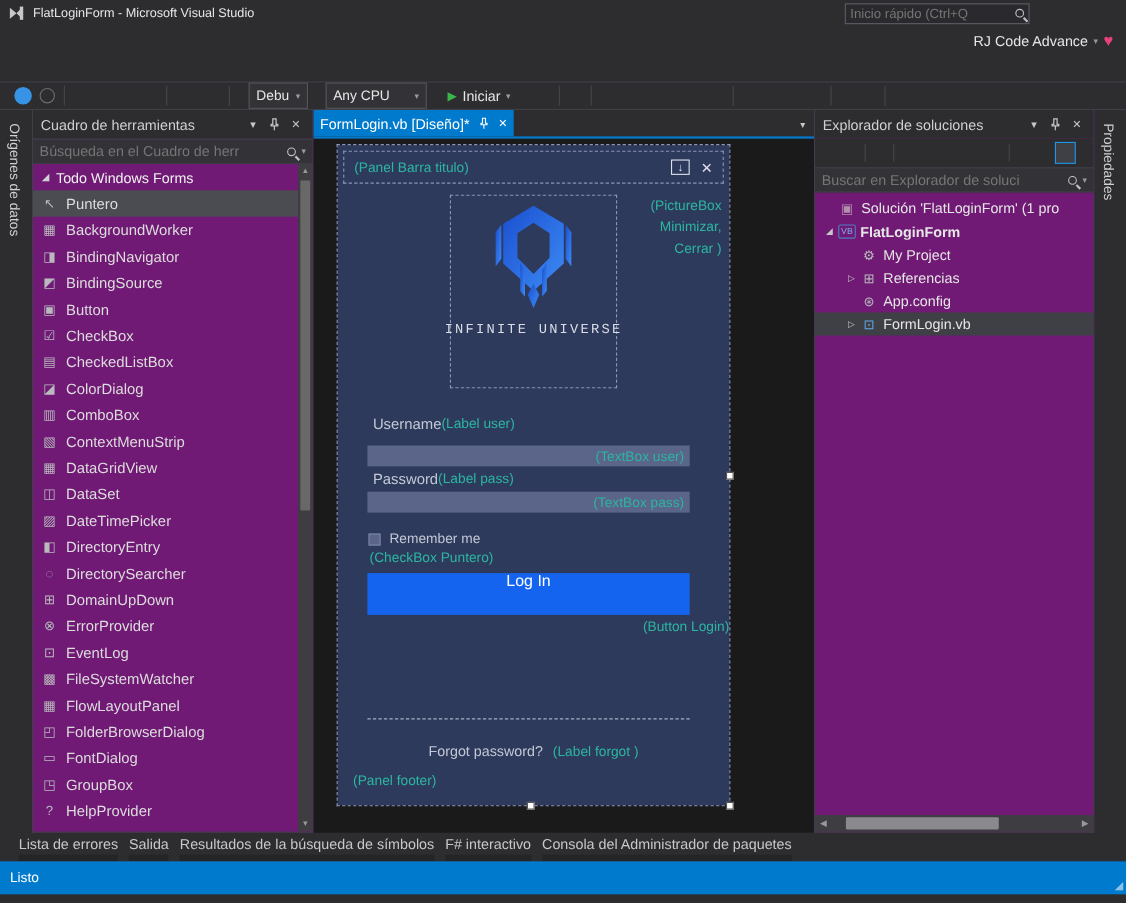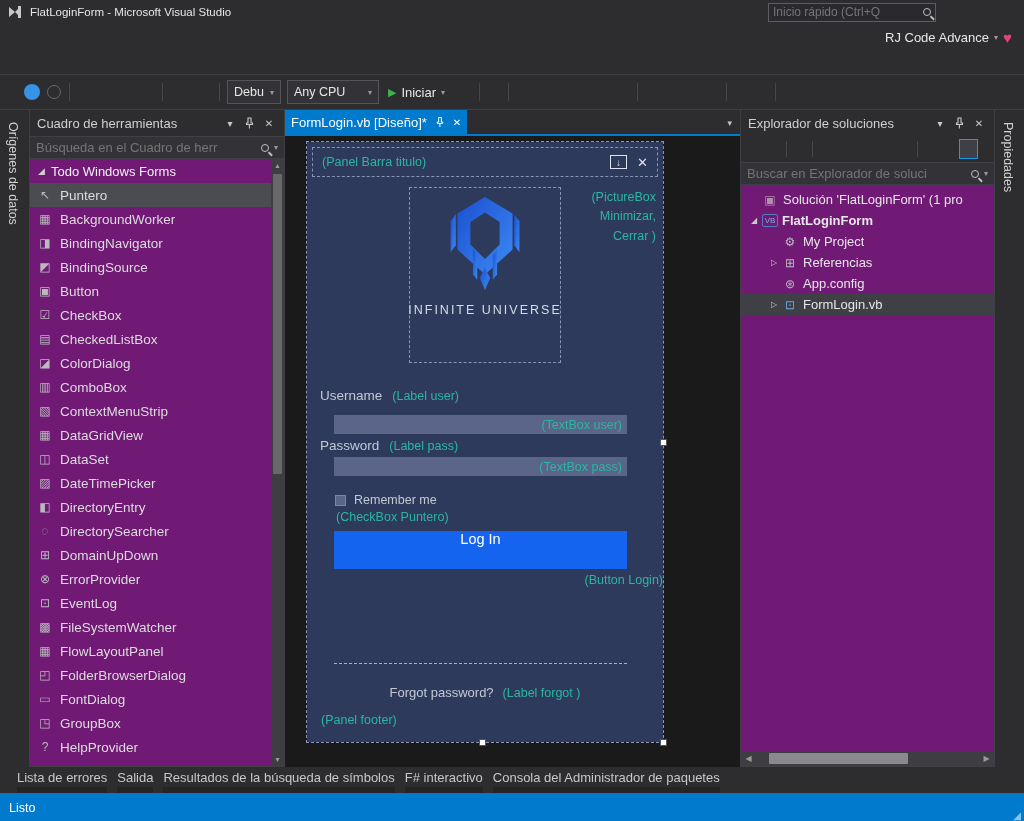--- a/index.html
+++ b/index.html
@@ -23,21 +23,21 @@
   
   .menu-row{display:flex;align-items:center;height:26px;padding:0 8px}
   .menu-row.second{height:24px}
   .menu-item{padding:3px 8px;color:#f1f1f1;white-space:nowrap;cursor:default}
   .menu-spacer{flex:1}
   .account{display:flex;align-items:center;gap:5px;color:#e6e6e6;padding-right:4px}
   .account .caret{font-size:8px;color:#9a9a9e}
   .heart-icon{color:#e8417a;font-size:15px}
 
   
-  .toolbar{height:36px;display:flex;align-items:center;padding:0 21px;border-top:1px solid #3f3f46;border-bottom:1px solid #3f3f46;gap:0}
+  .toolbar{height:26px;display:flex;align-items:center;padding:0 10px;border-top:1px solid #3f3f46;border-bottom:1px solid #3f3f46;gap:10px}
   .tb-group{display:flex;align-items:center}
   .tb-ic{min-width:20px;height:22px;display:flex;align-items:center;justify-content:center;color:#c8c8c8;font-size:13px;cursor:default}
   .tb-ic.caret{min-width:9px;font-size:8px;margin-left:-5px;color:#9a9a9e}
   .tb-ic.sep{min-width:1px;width:1px;height:18px;background:#46464a;margin:0 4px}
   .tb-ic.navblue{background:#3793e6;border-radius:50%;width:16px;height:16px;min-width:16px;color:#fff;font-size:8px;margin:0 3px}
   .tb-ic.navgray{border:1px solid #6a6a6e;border-radius:50%;width:14px;height:14px;min-width:14px;color:#9a9a9e;font-size:7px;margin:0 4px}
   .tb-ic.dis{color:#5c5c60}
   .tb-ic.blue{color:#5fa8e8}
   .tb-ic.gold{color:#c8a64b}
   .tb-combo{display:flex;align-items:center;height:24px;border:1px solid #54545a;background:#333337;color:#e6e6e6;padding:0 6px;gap:6px;margin:0 3px;font-size:12.5px}
@@ -82,23 +82,23 @@
   .canvas{flex:1;position:relative}
 
   .design-form{position:absolute;left:22px;top:6px;width:356px;height:600px;background:#2e3a5c;outline:1px dashed #8a94b8}
   .teal{color:#2cb5a0}
   .design-form .fgray{color:#c2c8d4}
   .dpanel-title{position:absolute;left:5px;top:5px;right:5px;height:30px;border:1px dashed #8a94b8;display:flex;align-items:center;padding:0 9px;font-size:12.5px}
   .dpanel-title .sp{flex:1}
   .min-box{width:17px;height:14px;border:1px solid #dfe3ee;color:#dfe3ee;font-size:10px;display:flex;align-items:center;justify-content:center;margin-right:10px}
   .form-close{color:#dfe3ee;font-size:13px}
   .picbox{position:absolute;left:102px;top:45px;width:152px;height:176px;border:1px dashed #8a94b8;display:flex;flex-direction:column;align-items:center;padding-top:7px}
-  .logo-text{margin-top:4px;font-family:Liberation Sans, sans-serif;font-size:12.5px;letter-spacing:2px;color:#d9dce6;white-space:nowrap}
+  .logo-text{margin-top:4px;font-family:Liberation Mono, monospace;font-size:12.5px;letter-spacing:2px;color:#d9dce6;white-space:nowrap}
   .pic-note{position:absolute;right:7px;top:46px;text-align:right;font-size:12.5px;line-height:1.55}
-  .lbl-row{position:absolute;left:13px;display:flex;gap:10px;align-items:center;font-size:13.5px}
+  .lbl-row{position:absolute;left:32px;display:flex;gap:0;align-items:flex-start;font-size:13.5px}
   .lbl-row .note{font-size:12.5px}
   .dtextbox{position:absolute;left:27px;width:293px;height:19px;background:#5b6489;display:flex;align-items:center;justify-content:flex-end;padding-right:5px;font-size:12.5px}
   .chk-row{position:absolute;left:28px;display:flex;align-items:center;gap:8px;font-size:12.5px}
   .chk-box{width:11px;height:11px;background:#5b6489;border:1px solid #7b84a8}
   .chk-note{position:absolute;left:29px;font-size:12.5px}
   .login-btn{position:absolute;left:27px;width:293px;height:38px;background:#1464f0;color:#fff;display:flex;align-items:flex-start;justify-content:center;font-size:14.5px}
   .center-note{position:absolute;left:0;right:0;text-align:right;font-size:12.5px}
   .dline{position:absolute;left:27px;width:293px;border-top:1px dashed #a8b0c8}
   .forgot-row{position:absolute;left:0;right:0;display:flex;justify-content:center;gap:9px;align-items:baseline;font-size:13px}
   .forgot-row .note{font-size:12.5px}

